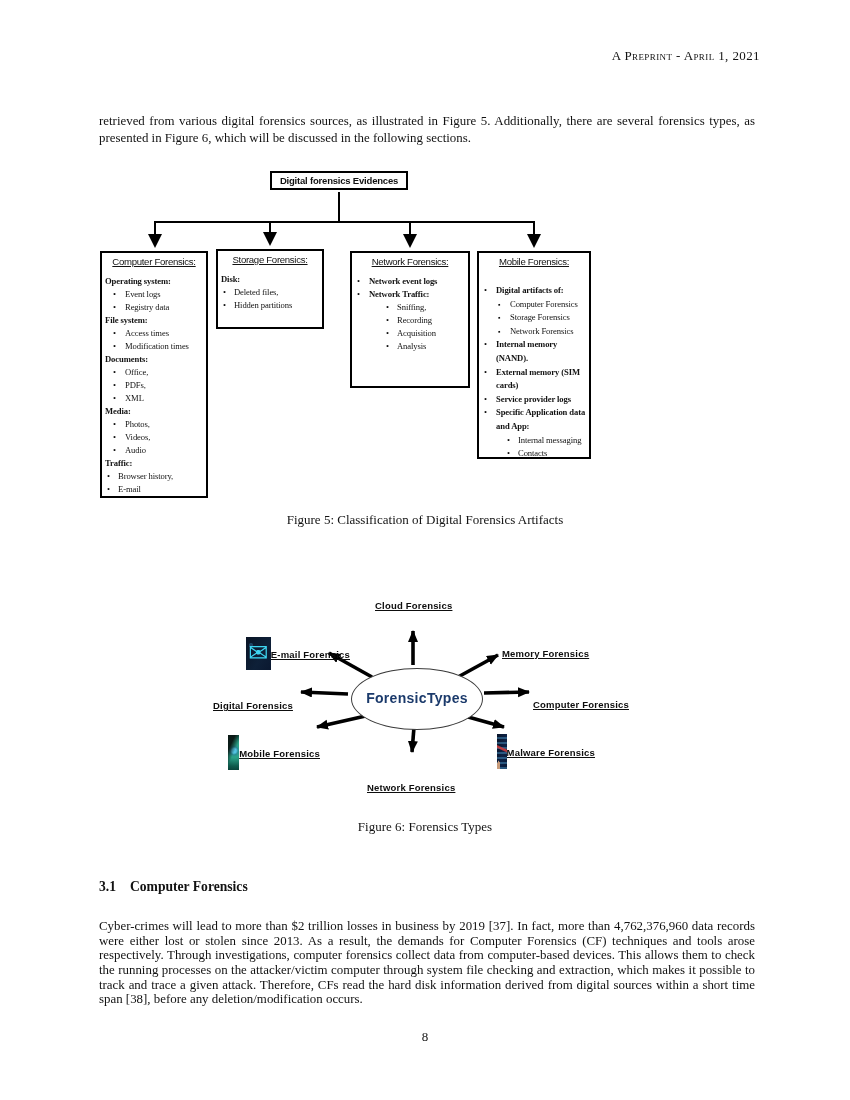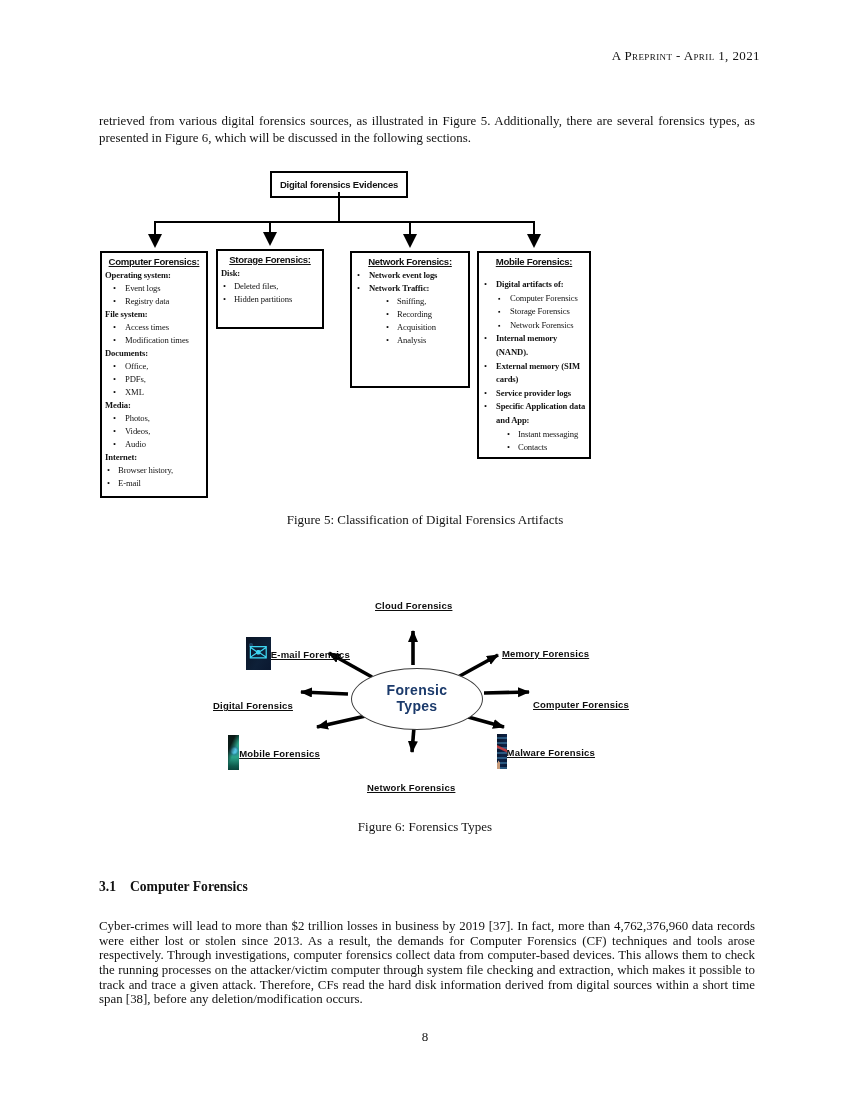--- a/index.html
+++ b/index.html
@@ -12,48 +12,48 @@
          line-height:1.32;text-align:justify;}
   .caption{position:absolute;left:0;width:850px;text-align:center;font-size:13px;}
   .cap5{top:512px;} .cap6{top:819px;}
   .sec-head{position:absolute;left:99px;top:879px;font-size:13.6px;font-weight:bold;}
   .sec-head .num{margin-right:14px;}
   .bodypar{position:absolute;left:99px;top:906px;width:656px;font-size:12.9px;
            line-height:1.14;line-height:14.7px;text-align:justify;}
   .pageno{position:absolute;left:0;top:1029px;width:850px;text-align:center;font-size:13px;}
 
   
-  .rootbox{position:absolute;left:270px;top:171px;width:138px;height:27px;
+  .rootbox{position:absolute;left:270px;top:171px;width:138px;height:19px;
            border:2px solid #000;box-sizing:border-box;display:flex;align-items:center;justify-content:center;
            font-family:"Liberation Sans",sans-serif;font-weight:bold;font-size:9.5px;letter-spacing:-.2px;}
   .fig5svg{position:absolute;left:90px;top:160px;}
   .fbox{position:absolute;border:2.5px solid #000;background:#fff;box-sizing:border-box;
         padding:3px 3px 2px 3px;overflow:hidden;}
   .fbox-computer{left:100px;top:251px;width:108px;height:247px;}
   .fbox-storage {left:216px;top:249px;width:108px;height:80px;}
   .fbox-network {left:350px;top:251px;width:120px;height:137px;}
   .fbox-mobile  {left:477px;top:251px;width:114px;height:208px;}
-  .box-heading{text-align:center;font-family:"Liberation Sans",sans-serif;font-weight:bold;
-               font-size:9.6px;letter-spacing:-.3px;text-decoration:underline;margin-bottom:2px;}
+  .box-heading{text-align:center;font-family:"Liberation Sans",sans-serif;font-weight:normal;
+               font-size:9.6px;letter-spacing:-.3px;text-decoration:underline;margin-bottom:8px;}
   .it{position:relative;font-size:8.6px;line-height:13px;letter-spacing:-.1px;}
   .fbox-mobile .it{line-height:13.6px;}
   .it-cat{font-weight:bold;}
   .it-b0{padding-left:13px;}  .it-b0::before{content:"\2022";position:absolute;left:2px;}
   .it-b1{padding-left:20px;}  .it-b1::before{content:"\2022";position:absolute;left:8px;}
   .it-b1b{padding-left:14px;font-weight:bold;} .it-b1b::before{content:"\2022";position:absolute;left:2px;font-weight:normal;}
   .it-b2{padding-left:42px;}  .it-b2::before{content:"\2022";position:absolute;left:31px;}
   .it-sq{padding-left:28px;}  .it-sq::before{content:"\25AA";position:absolute;left:16px;font-size:7px;top:1px;}
   .it-b2d{padding-left:36px;} .it-b2d::before{content:"\2022";position:absolute;left:25px;}
   .it-gap{height:9px;}
 
   
   .fig6{position:absolute;left:200px;top:565px;width:450px;height:246px;}
   .f6arrows{position:absolute;left:0;top:0;}
   .ellipse{position:absolute;left:151px;top:103px;width:130px;height:60px;background:#fff;
-           border:1.5px solid #3c3c3c;border-radius:50%;display:flex;flex-direction:column;
+           border:1.5px solid #3c3c3c;border-radius:50%;display:flex;flex-direction:row;
            align-items:center;justify-content:center;z-index:3;}
   .ellipse div{font-family:"Liberation Sans",sans-serif;font-weight:bold;font-size:14px;
                color:#1b3a6b;line-height:1.12;letter-spacing:.3px;}
   .f6node{position:absolute;display:flex;flex-direction:row;align-items:center;z-index:4;margin-top:12px;}
   .f6label{font-family:"Liberation Sans",sans-serif;font-weight:bold;font-size:9.5px;color:#0d0d0d;
            text-decoration:underline;white-space:nowrap;margin-top:2px;letter-spacing:.2px;}
   .f6-cloud .f6label{margin-top:0;margin-bottom:2px;}
   .f6img{position:relative;display:flex;align-items:center;justify-content:center;overflow:hidden;}
 
   .f6-cloud   {left:175px;top:12px;width:77px;}
@@ -141,21 +141,21 @@
       <div class="it it-b1">Access times</div>
       <div class="it it-b1">Modification times</div>
       <div class="it it-cat">Documents:</div>
       <div class="it it-b1">Office,</div>
       <div class="it it-b1">PDFs,</div>
       <div class="it it-b1">XML</div>
       <div class="it it-cat">Media:</div>
       <div class="it it-b1">Photos,</div>
       <div class="it it-b1">Videos,</div>
       <div class="it it-b1">Audio</div>
-      <div class="it it-cat">Internet:</div>
+      <div class="it it-cat">Traffic:</div>
       <div class="it it-b0">Browser history,</div>
       <div class="it it-b0">E-mail</div>
     </div>
 </div>
 <div class="fbox fbox-storage">
   <div class="box-heading">Storage Forensics:</div>
   <div class="box-body">
       <div class="it it-cat">Disk:</div>
       <div class="it it-b0">Deleted files,</div>
       <div class="it it-b0">Hidden partitions</div>
@@ -177,21 +177,21 @@
   <div class="box-body">
       <div class="it it-gap"></div>
       <div class="it it-b1b">Digital artifacts of:</div>
       <div class="it it-sq">Computer Forensics</div>
       <div class="it it-sq">Storage Forensics</div>
       <div class="it it-sq">Network Forensics</div>
       <div class="it it-b1b">Internal memory (NAND).</div>
       <div class="it it-b1b">External memory (SIM cards)</div>
       <div class="it it-b1b">Service provider logs</div>
       <div class="it it-b1b">Specific Application data and App:</div>
-      <div class="it it-b2d">Instant messaging</div>
+      <div class="it it-b2d">Internal messaging</div>
       <div class="it it-b2d">Contacts</div>
     </div>
 </div>
 
 <div class="caption cap5">Figure 5: Classification of Digital Forensics Artifacts</div>
 
 <div class="fig6">
   <svg class="f6arrows" width="450" height="246">
     <defs>
       <marker id="ah6" markerUnits="userSpaceOnUse" markerWidth="13" markerHeight="11" refX="11" refY="5" orient="auto">

